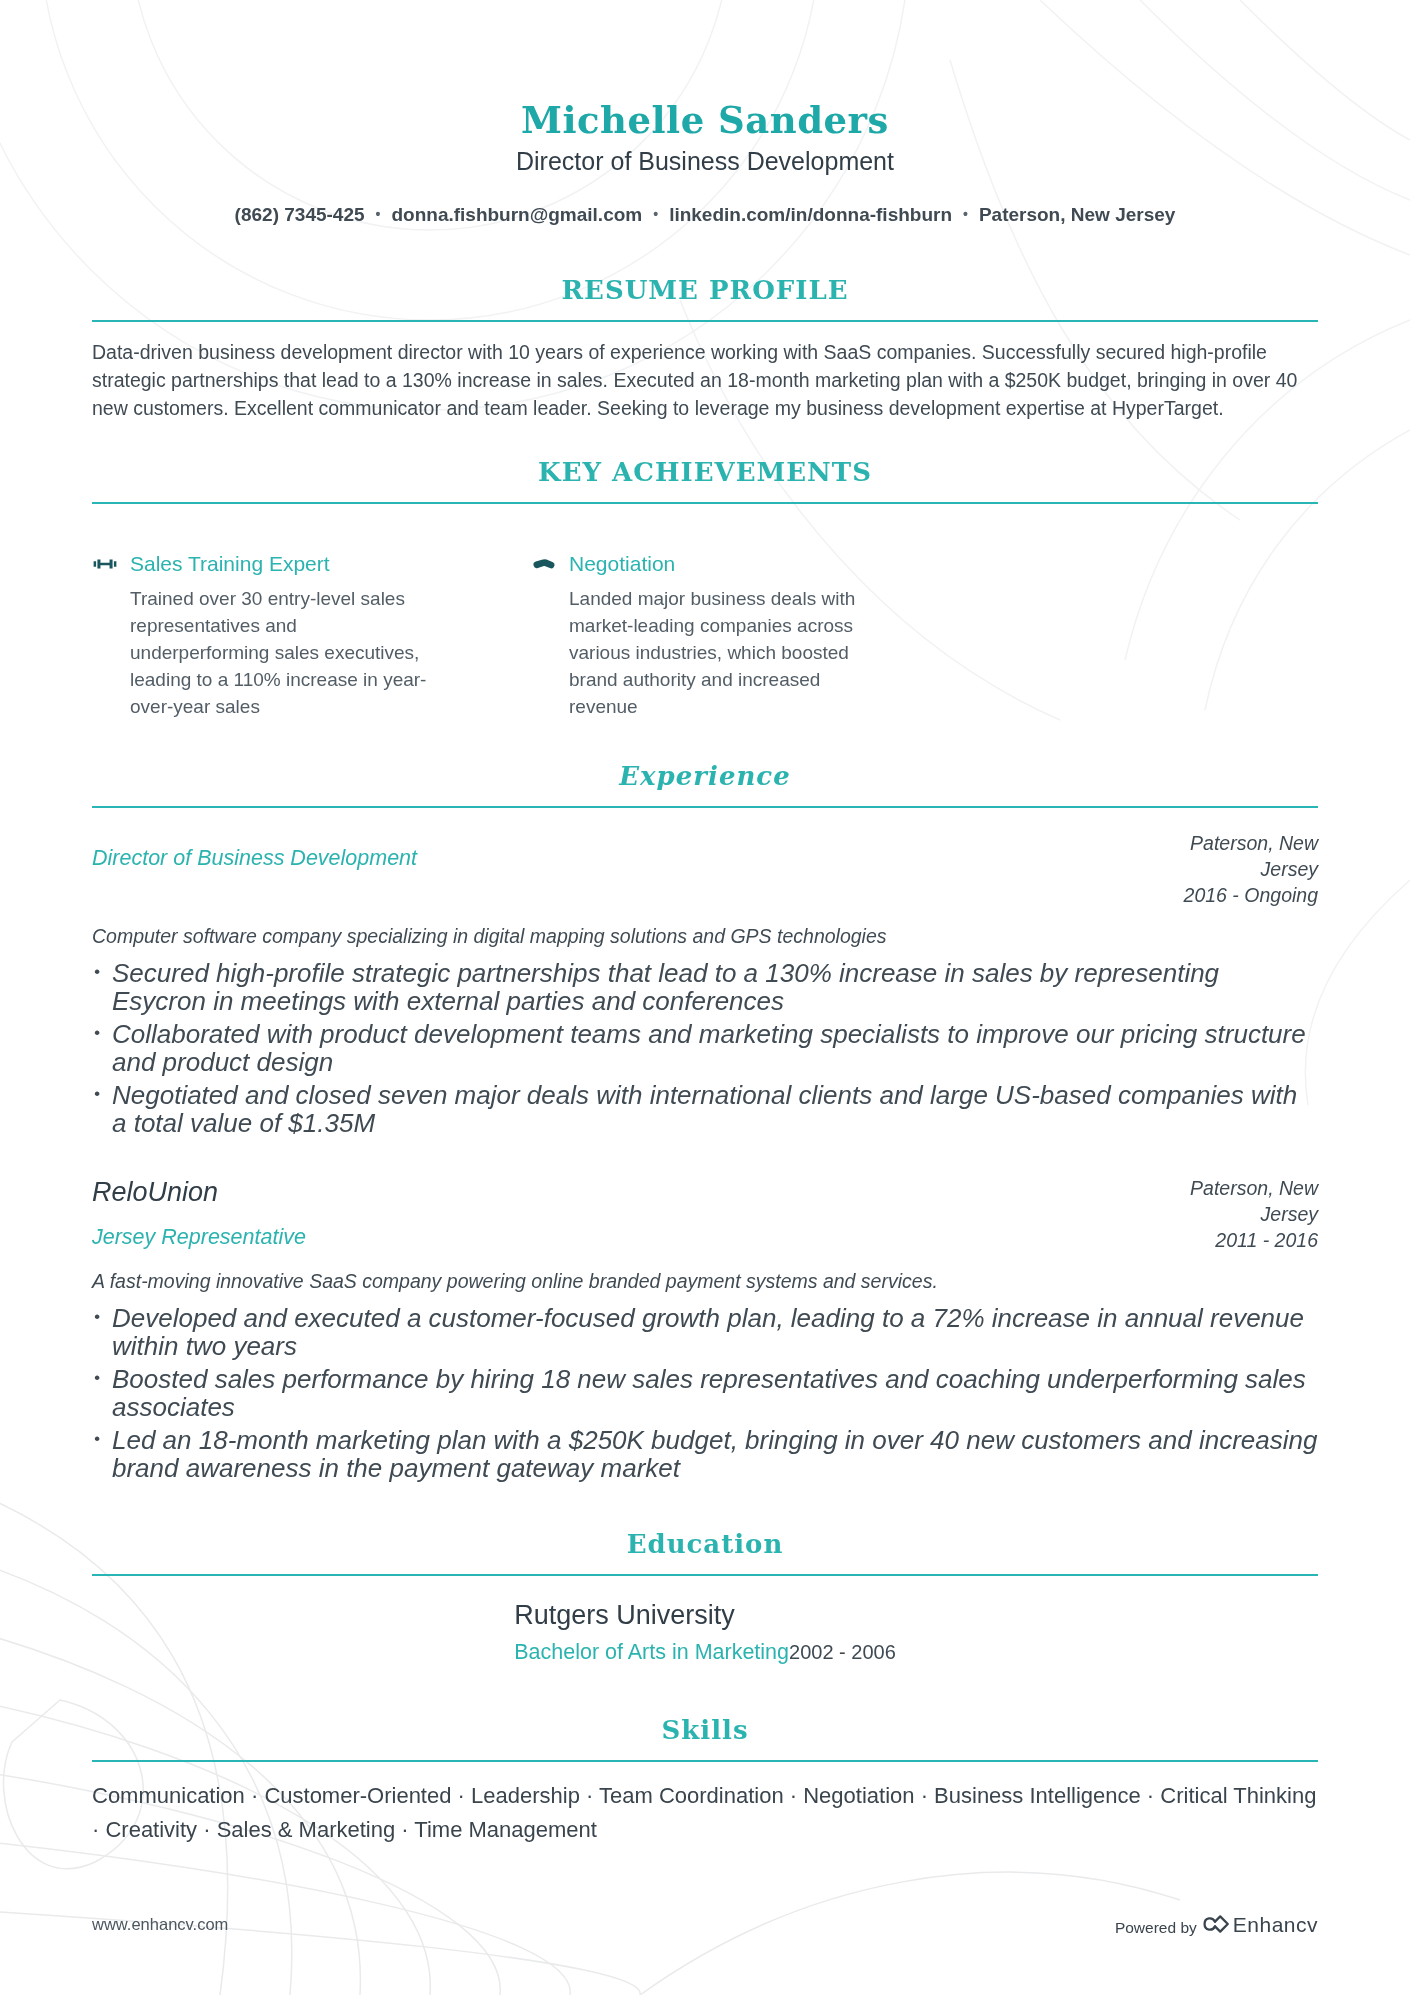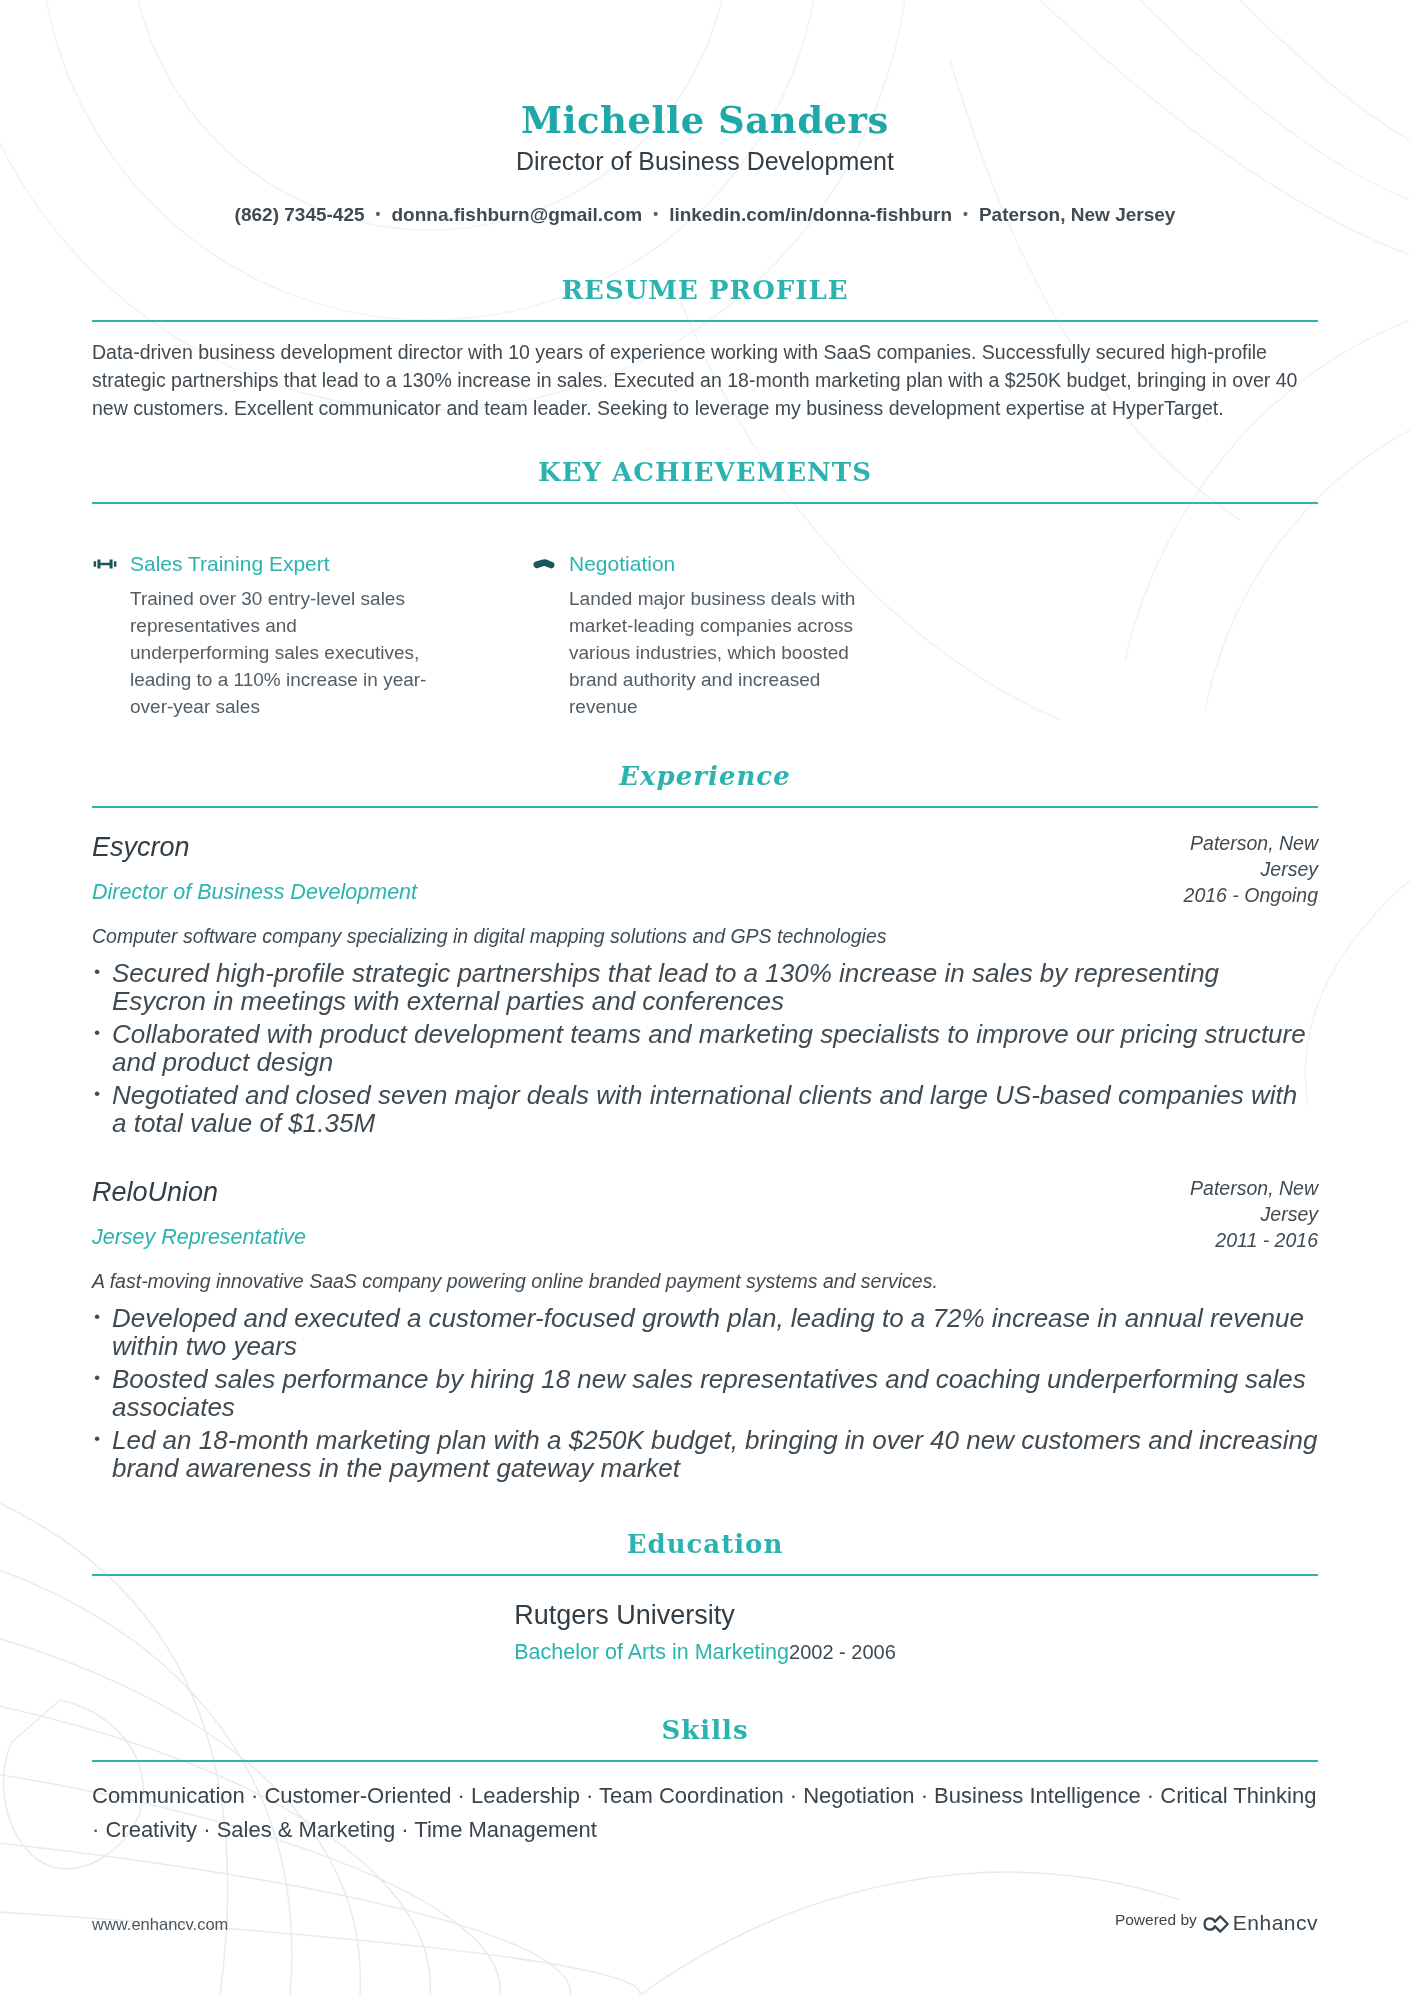--- a/index.html
+++ b/index.html
@@ -68,21 +68,21 @@
   .edu-right{display:flex;align-items:flex-end;}
   .edu-dates{font-size:20px;color:var(--text);line-height:27px;}
 
   .sec-skills{margin-top:48px;}
   .skills-text{margin:17px 0 0;font-size:22px;line-height:34px;color:var(--brand-dark);}
 
   
   .pfooter{position:absolute;left:92px;right:92px;bottom:58px;z-index:1;
            display:flex;justify-content:space-between;align-items:center;}
   .site-url{font-size:16.5px;color:var(--footer-text);text-decoration:none;}
-  .powered{display:flex;align-items:flex-start;}
+  .powered{display:flex;align-items:flex-end;}
   .powered-label{font-size:15.5px;color:var(--brand-dark);}
   .logo{display:inline-flex;width:36px;height:26px;color:var(--brand-dark);}
   .logo svg{width:100%;height:100%;}
   .brand{font-size:21px;color:var(--brand-dark);letter-spacing:.5px;}
 </style>
 </head>
 <body>
 
 <svg class="bg" viewBox="0 0 1410 1995" fill="none" xmlns="http://www.w3.org/2000/svg" aria-hidden="true">
   <g stroke="#f1f2f4" stroke-width="1.5">
@@ -157,21 +157,20 @@
     </div>
   </section>
 
   <section class="sec-exp">
     <h2 class="section-heading">Experience</h2>
     <hr class="rule">
 
     <article class="entry">
       <div class="entry-head">
         <div class="entry-left">
-          <div class="company">Esycron</div>
           <div class="role">Director of Business Development</div>
         </div>
         <div class="entry-right">
           <div class="location">Paterson, New Jersey</div>
           <div class="dates">2016 - Ongoing</div>
         </div>
       </div>
       <p class="desc">Computer software company specializing in digital mapping solutions and GPS technologies</p>
       <ul class="bullets">
         <li>Secured high-profile strategic partnerships that lead to a 130% increase in sales by representing Esycron in meetings with external parties and conferences</li>

